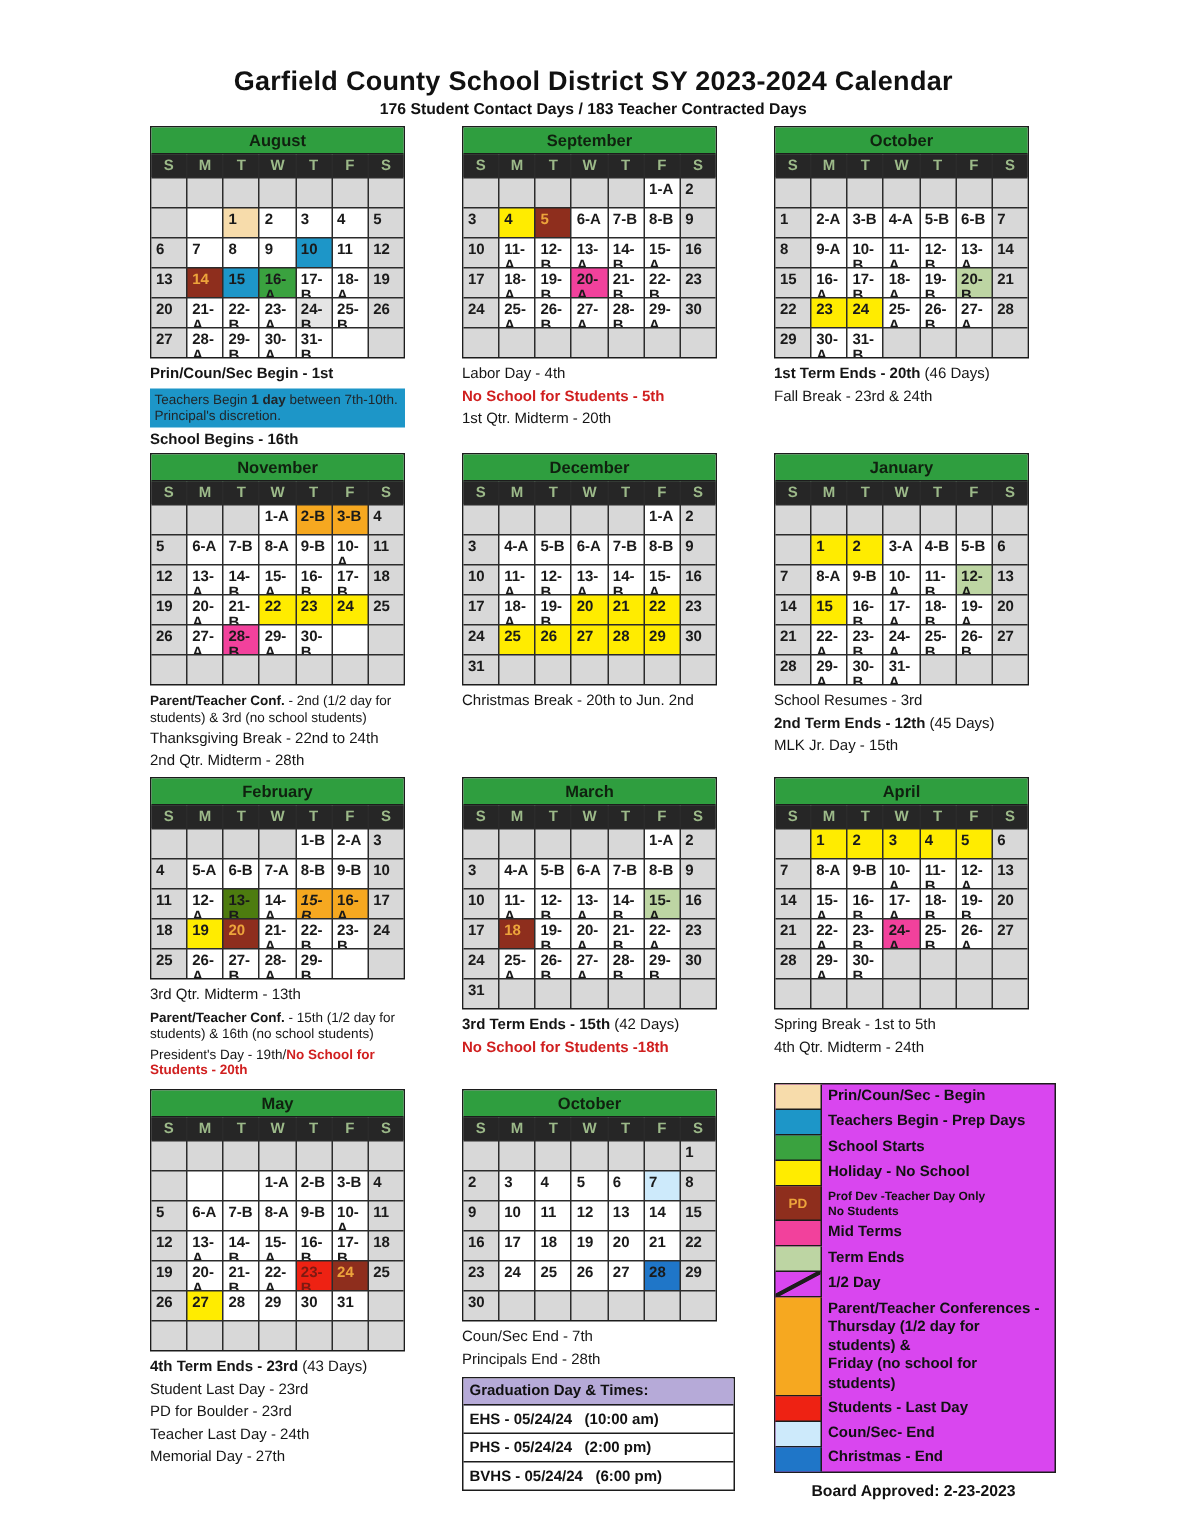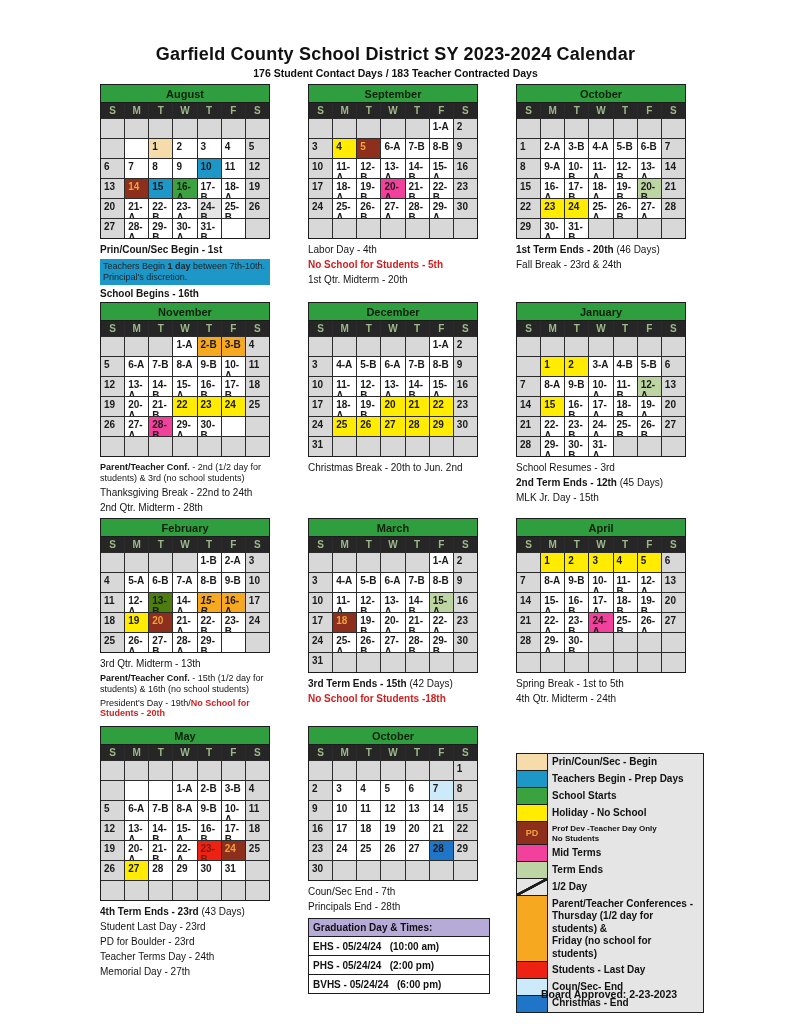--- a/index.html
+++ b/index.html
@@ -19,21 +19,21 @@
   .m-cell{height:19px;box-sizing:border-box;padding:2px 0 0 3px;font-size:10px;
         font-weight:600;color:#1a1a1a;overflow:hidden;}
   .m-cell.slash{background-image:linear-gradient(to bottom right,
         transparent 44%,#1c1c1c 46%,#1c1c1c 54%,transparent 56%);}
   .m-notes{margin-top:5px;}
   .note{font-size:10px;line-height:1.2;margin-bottom:3px;color:#151515;}
   .note.small{font-size:9px;}
   .note .b{font-weight:bold;}
   .note .red{color:#d01f1f;font-weight:bold;}
   .note.hl{padding:2px 3px;color:#20262a;}
-  .legend{position:absolute;border:1.5px solid #1c1c1c;background:#e5e5e5;margin-top:31px;}
+  .legend{position:absolute;border:1.5px solid #1c1c1c;background:#d946ef;}
   .l-item{display:flex;align-items:stretch;}
   .l-sw{flex:0 0 30px;min-height:16px;border-right:1px solid #1c1c1c;
         border-bottom:1px solid #1c1c1c;display:flex;align-items:center;
         justify-content:center;font-size:9px;font-weight:bold;}
   .l-item:last-child .l-sw{border-bottom:none;}
   .l-sw.half{background-image:linear-gradient(to bottom right,
         transparent 44%,#1c1c1c 46%,#1c1c1c 54%,transparent 56%);}
   .l-text{flex:1;padding:1.5px 4px;font-size:10px;font-weight:bold;
         display:flex;flex-direction:column;justify-content:center;line-height:1.25;}
   .l-text.small{font-size:8px;line-height:1.25;}
@@ -649,21 +649,21 @@
             <div class="m-cell" style="background: rgb(216, 216, 216);"></div>
             <div class="m-cell" style="background: rgb(216, 216, 216);"></div>
             <div class="m-cell" style="background: rgb(216, 216, 216);"></div>
             <div class="m-cell" style="background: rgb(216, 216, 216);"></div>
           </div>
         </div>
         <div class="m-notes">
           <div class="note"><span class="b ">4th Term Ends - 23rd</span><span class=""> (43 Days)</span></div>
           <div class="note"><span class="">Student Last Day - 23rd</span></div>
           <div class="note"><span class="">PD for Boulder - 23rd</span></div>
-          <div class="note"><span class="">Teacher Terms Day - 24th</span></div>
+          <div class="note"><span class="">Teacher Last Day - 24th</span></div>
           <div class="note"><span class="">Memorial Day - 27th</span></div>
         </div>
       </div>
       <div class="month" style="left: 308px; top: 726px;">
         <div class="m-table">
           <div class="m-head">October</div>
           <div class="m-grid">
             <div class="m-day">S</div>
             <div class="m-day">M</div>
             <div class="m-day">T</div>

